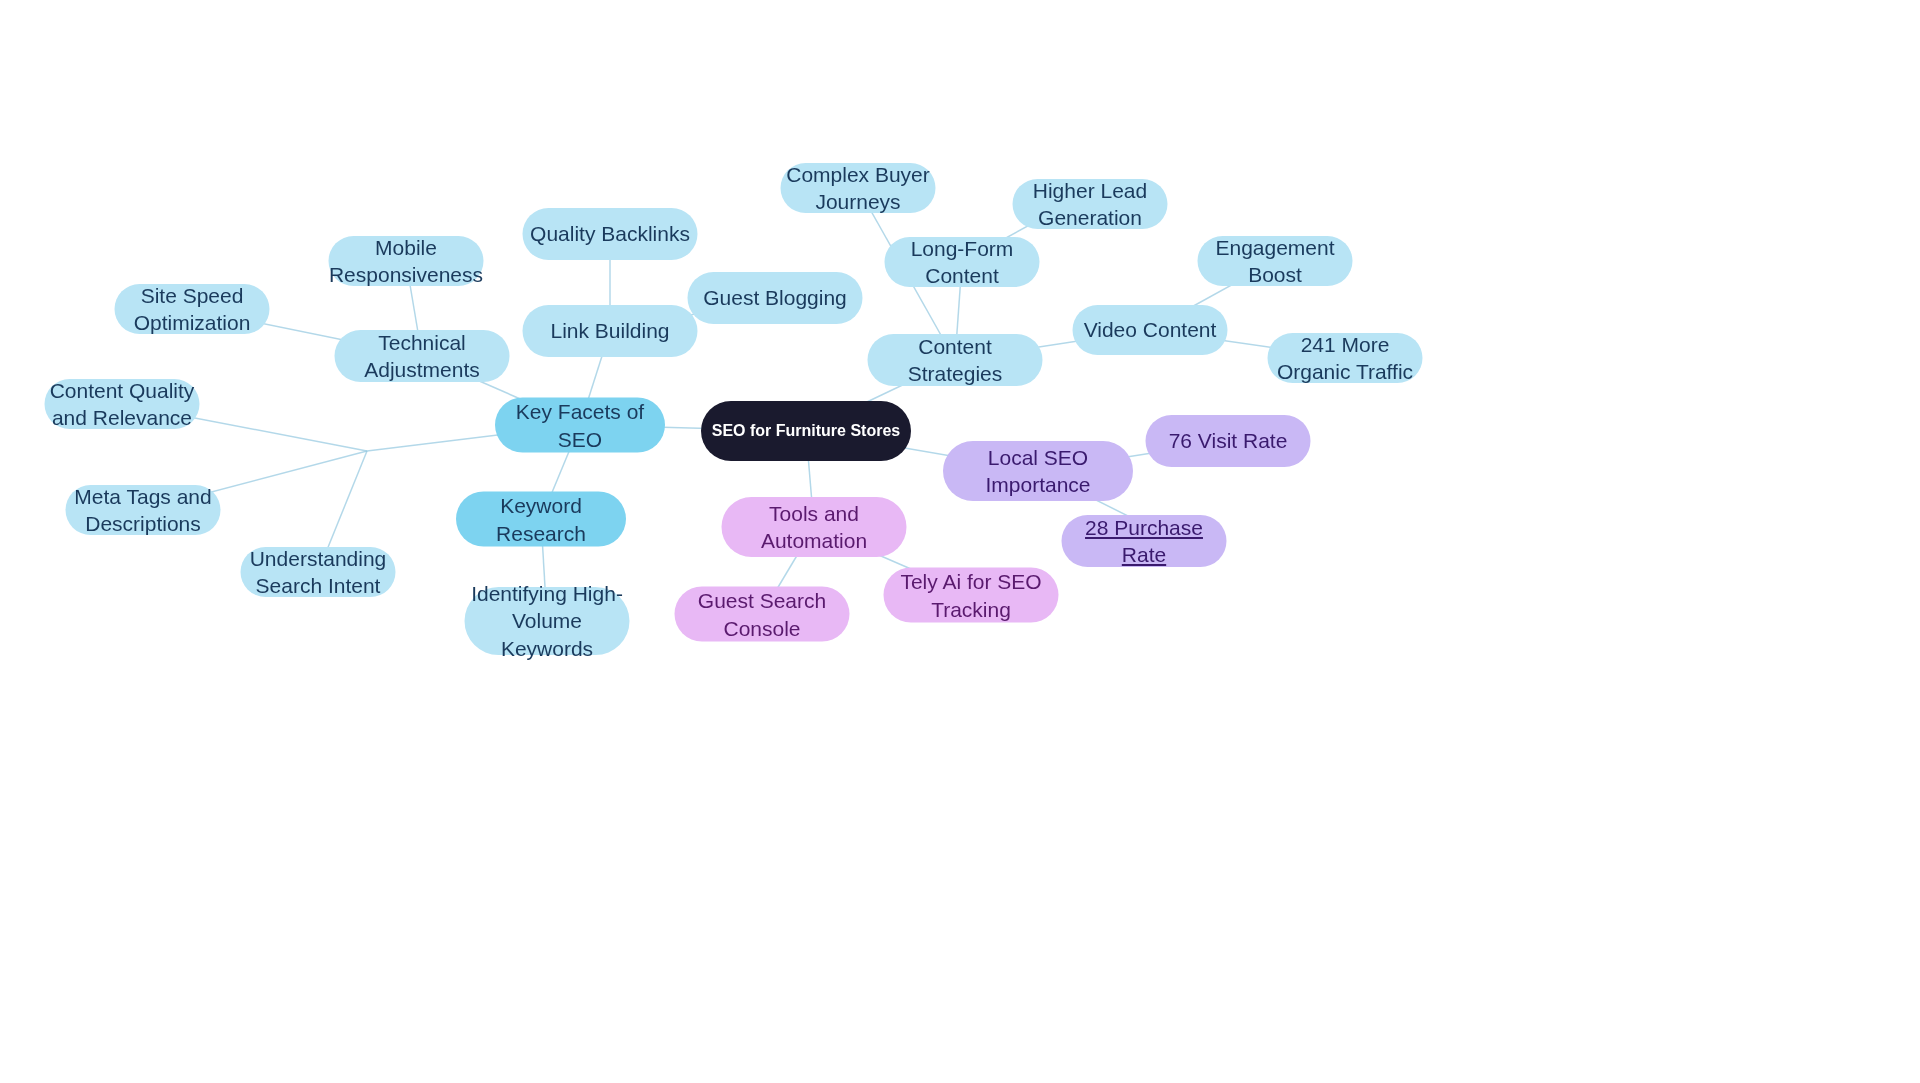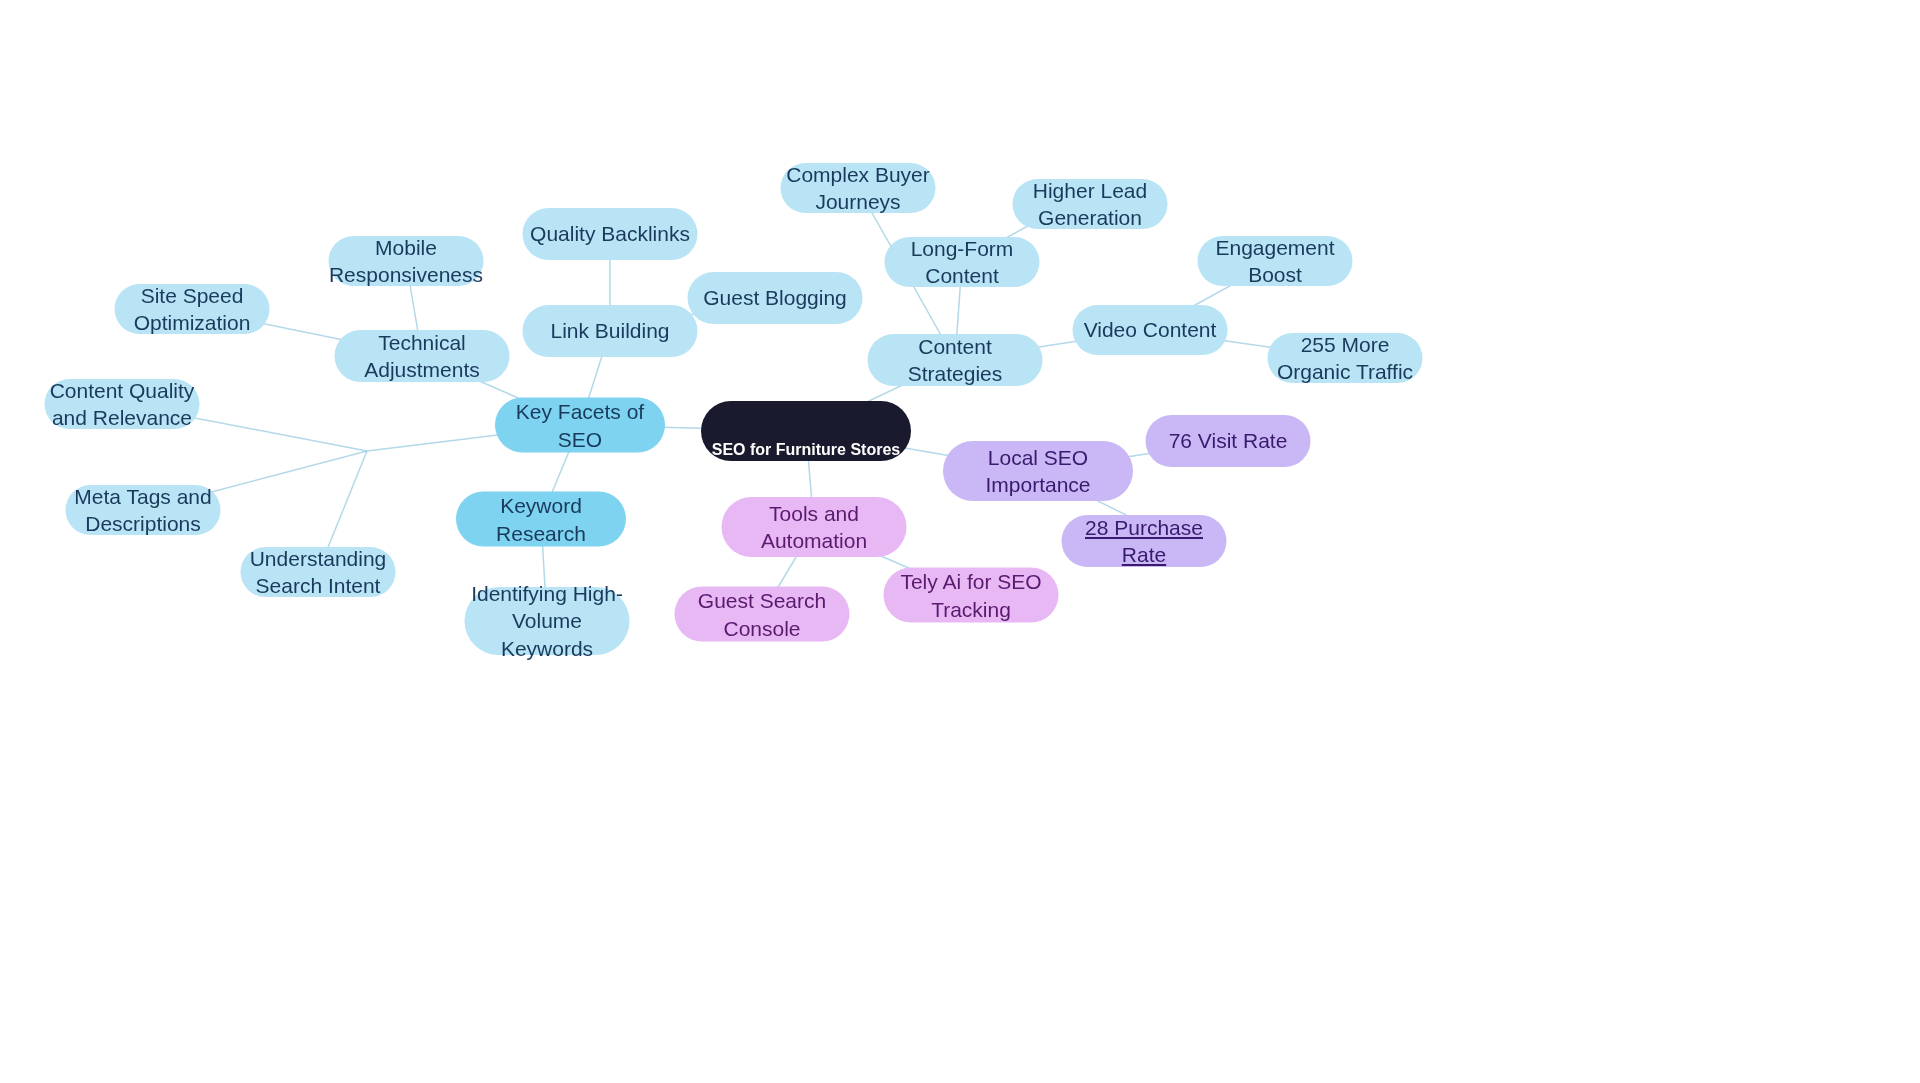--- a/index.html
+++ b/index.html
@@ -39,21 +39,20 @@
       line-height: 1.3;
       padding: 0 4px;
     }
     
     .node-central {
       background: #1a1a2e;
       color: #ffffff;
       width: 210px;
       height: 60px;
       border-radius: 50px;
-      align-items: flex-end;
     }
     .node-central .node-label { font-size: 16px; font-weight: 600; }
 
     
     .node-blue-medium {
       background: #7dd3f0;
       color: #1a3a5c;
       width: 170px;
       height: 55px;
     }
@@ -192,21 +191,21 @@
     <div class="node node-blue-light-sm" style="left: 1150px; top: 330px;">
       <span class="node-label">Video Content</span>
     </div>
     <div class="node node-blue-light-sm" style="left: 1090px; top: 204px;">
       <span class="node-label">Higher Lead Generation</span>
     </div>
     <div class="node node-blue-light-sm" style="left: 1275px; top: 261px;">
       <span class="node-label">Engagement Boost</span>
     </div>
     <div class="node node-blue-light-sm" style="left: 1345px; top: 358px;">
-      <span class="node-label">255 More Organic Traffic</span>
+      <span class="node-label">241 More Organic Traffic</span>
     </div>
     <div class="node node-purple" style="left: 1038px; top: 471px;">
       <span class="node-label">Local SEO Importance</span>
     </div>
     <div class="node node-purple-sm" style="left: 1228px; top: 441px;">
       <span class="node-label">76 Visit Rate</span>
     </div>
     <div class="node node-purple-sm" style="left: 1144px; top: 541px; text-decoration: underline;">
       <span class="node-label">28 Purchase Rate</span>
     </div>

